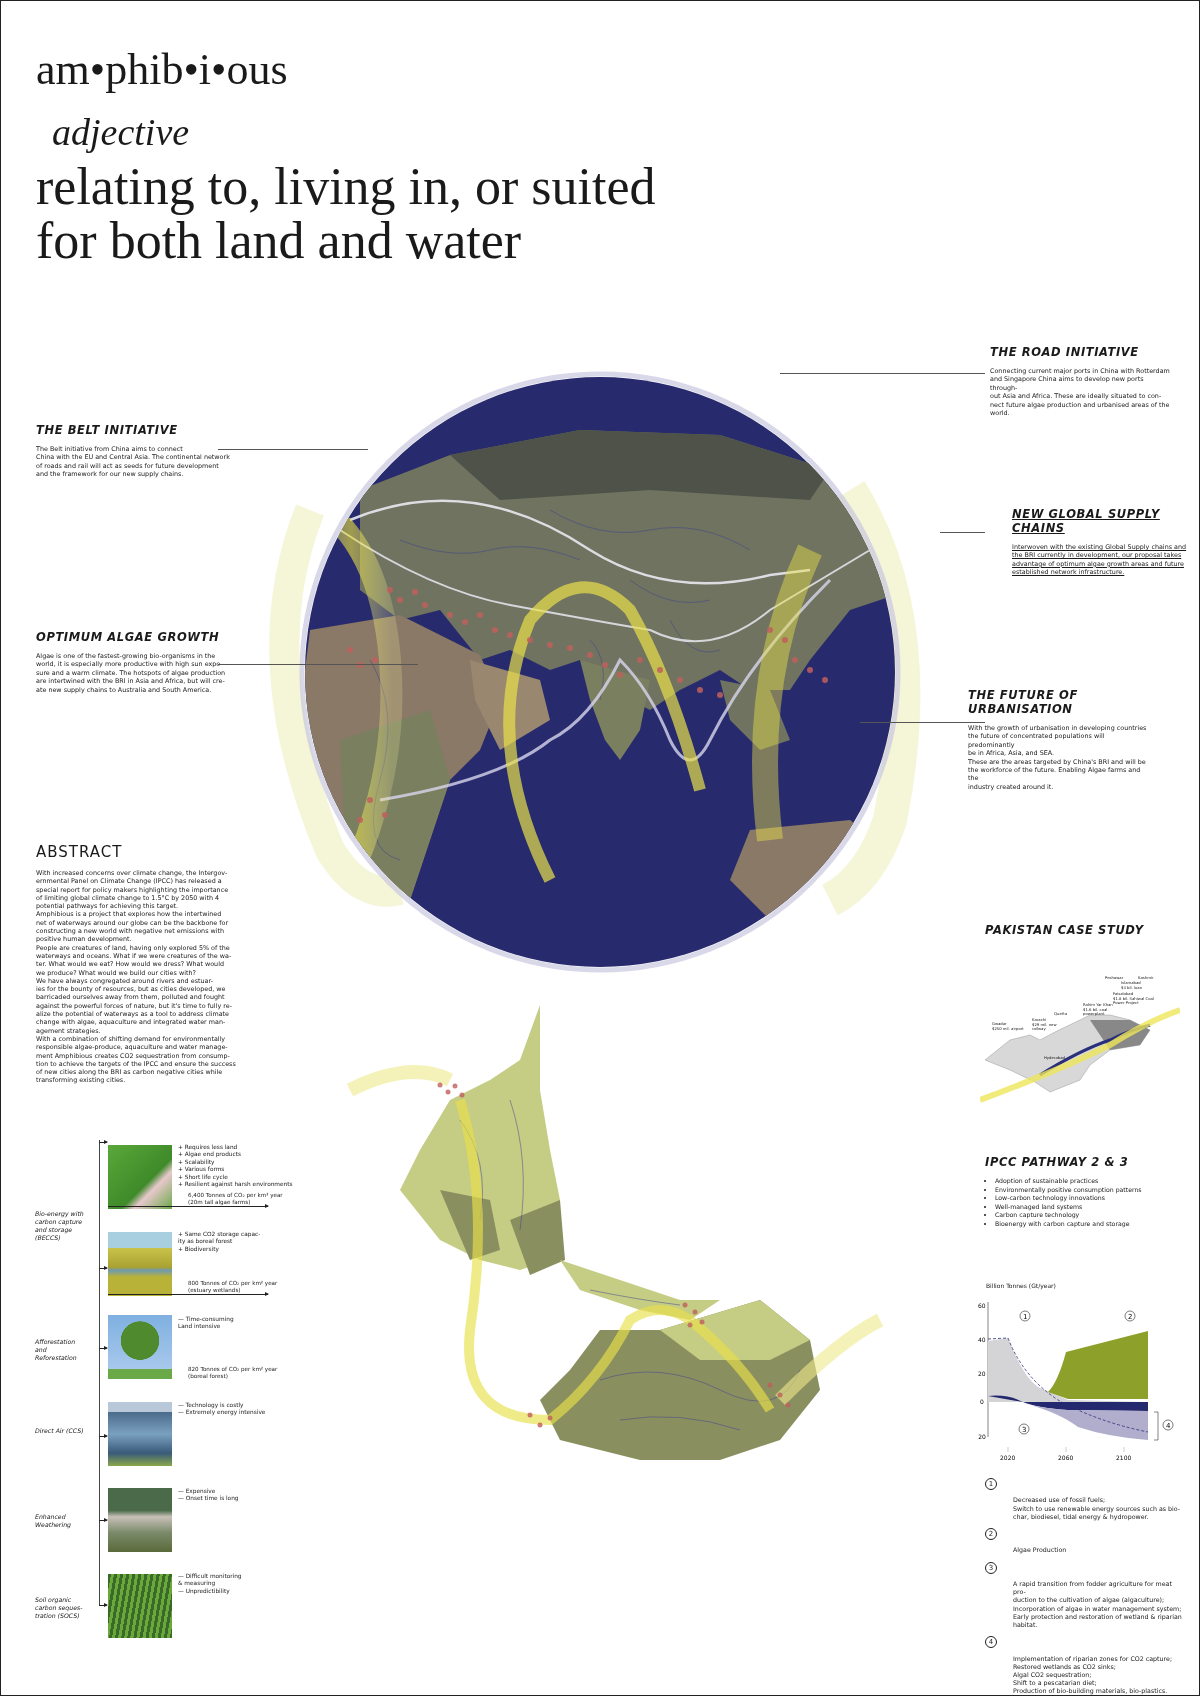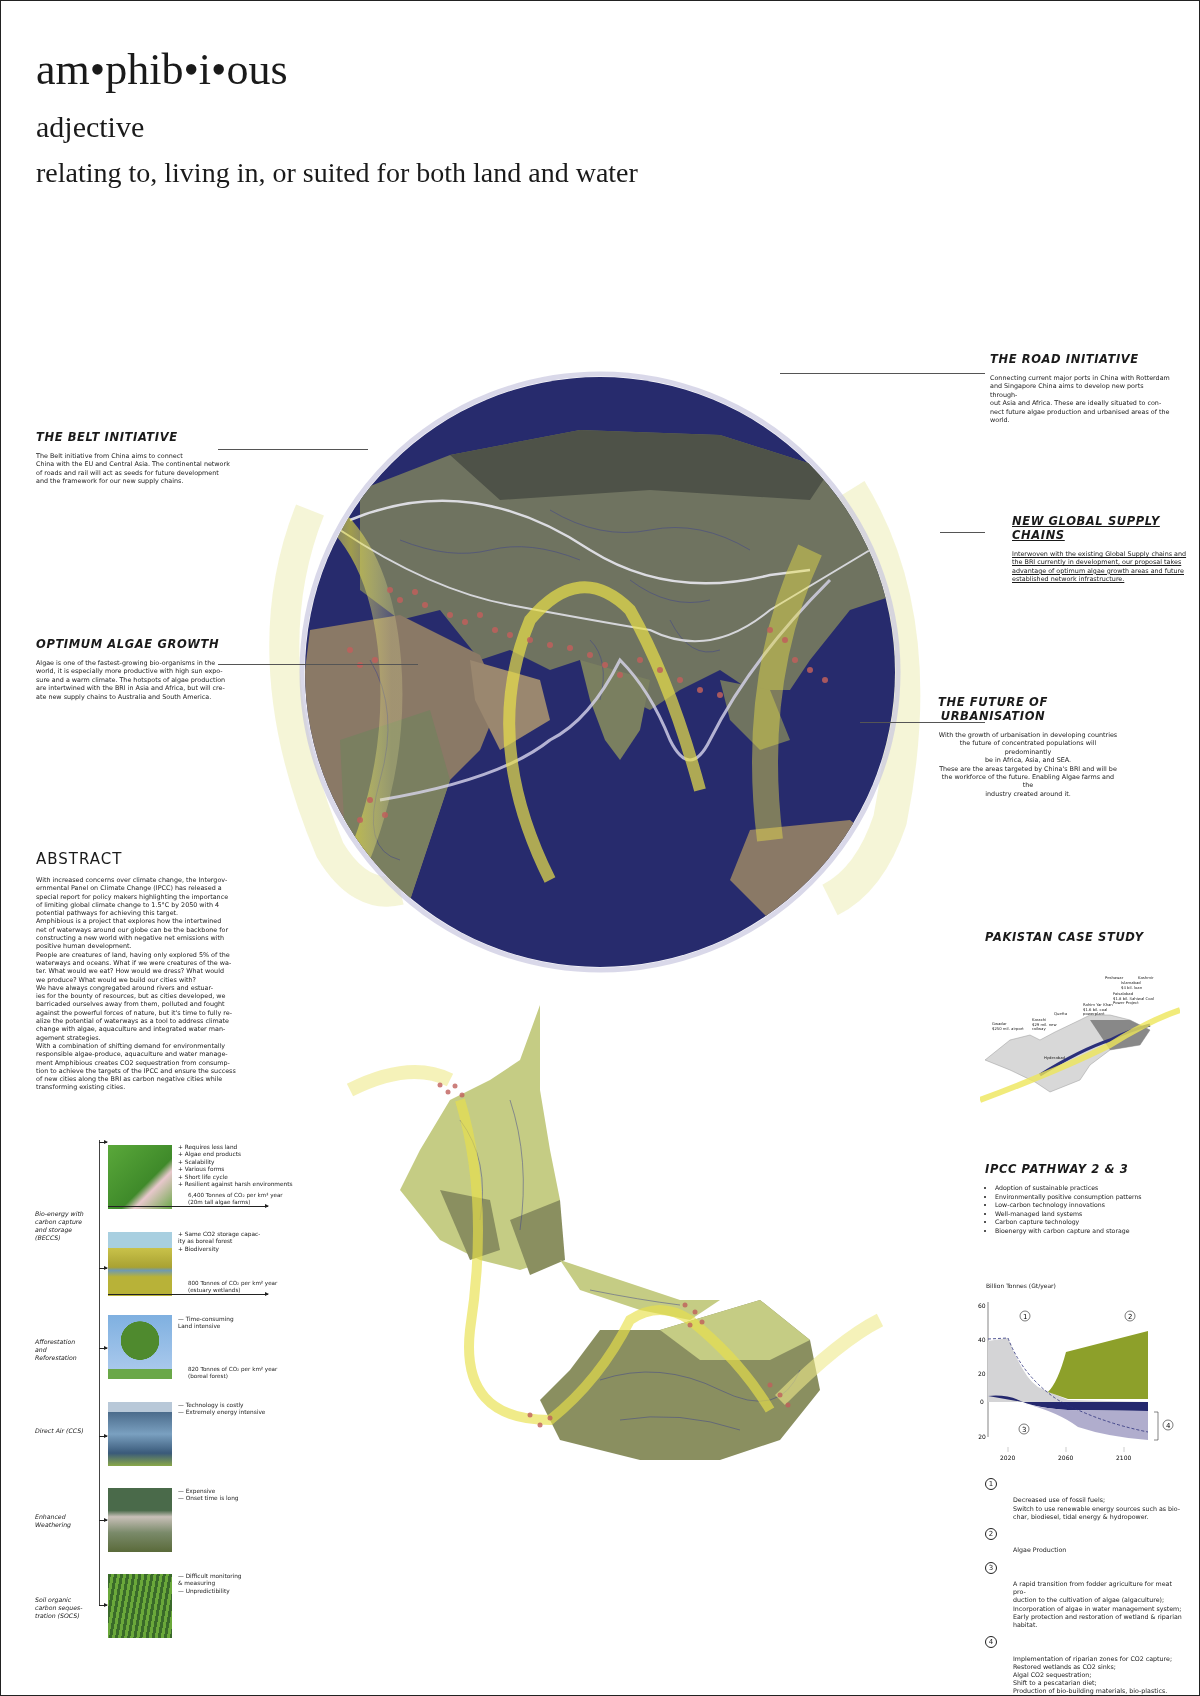--- a/index.html
+++ b/index.html
@@ -1,24 +1,24 @@
 <!DOCTYPE html>
 <html><head>
 <meta charset="utf-8">
 <style>
   html, body { margin:0; padding:0; background:#fff; }
   body { width:1200px; height:1696px; position:relative; overflow:hidden;
          font-family:"DejaVu Sans", sans-serif; color:#1a1a1a; }
   .frame { position:absolute; inset:0; border:1px solid #222; box-sizing:border-box; pointer-events:none; }
   .serif { font-family:"Liberation Serif", "DejaVu Serif", serif; }
   .title { position:absolute; left:36px; top:34px; font-size:44px; line-height:72px; margin:0; font-weight:normal; }
-  .pos { position:absolute; left:36px; top:110px; font-size:30px; }
-  .def { position:absolute; left:36px; top:140px; font-size:28px; line-height:66px; width:640px; }
+  .pos { position:absolute; left:52px; top:110px; font-size:38px; font-style:italic; }
+  .def { position:absolute; left:36px; top:160px; font-size:52px; line-height:54px; width:640px; }
   .sec { position:absolute; }
-  .sec h3 { margin:7px 0 8px 0; font-size:11.5px; font-style:italic; font-weight:bold; letter-spacing:0.6px; }
+  .sec h3 { margin:0 0 8px 0; font-size:11.5px; font-style:italic; font-weight:bold; letter-spacing:0.6px; }
   .sec p { margin:0; font-size:6.4px; line-height:8.4px; white-space:pre-line; }
   .abstract h3 { font-style:normal; font-weight:normal; font-size:15px; letter-spacing:1px; }
   .abstract p { font-size:6.4px; line-height:8.3px; }
   .leader { position:absolute; border-top:1px solid #555; height:0; }
   .globe-wrap { position:absolute; left:250px; top:360px; width:720px; height:620px; }
   .amer-wrap { position:absolute; left:340px; top:1000px; width:560px; height:470px; }
   .cdr { position:absolute; left:30px; top:1140px; width:270px; height:500px; }
   .cdr-label { position:absolute; left:5px; font-size:6.2px; line-height:8px; font-style:italic; width:50px; }
   .cdr-img { position:absolute; left:78px; width:64px; height:64px; }
   .cdr-notes { position:absolute; left:148px; font-size:5.8px; line-height:7.4px; }
@@ -227,21 +227,21 @@
 
 <div class="sec" style="left:1012px; top:507px; width:180px;text-decoration:underline;">
   <h3>NEW GLOBAL SUPPLY CHAINS</h3>
   <p>Interwoven with the existing Global Supply chains and
 the BRI currently in development, our proposal takes
 advantage of optimum algae growth areas and future
 established network infrastructure.</p>
 </div>
 <div class="leader" style="left:940px; top:532px; width:45px;"></div>
 
-<div class="sec" style="left:938px; top:688px; width:180px;text-align:center;">
+<div class="sec" style="left:968px; top:688px; width:180px;">
   <h3 style="width:110px;">THE FUTURE OF URBANISATION</h3>
   <p>With the growth of urbanisation in developing countries
 the future of concentrated populations will predominantly
 be in Africa, Asia, and SEA.
 These are the areas targeted by China's BRI and will be
 the workforce of the future. Enabling Algae farms and the
 industry created around it.</p>
 </div>
 <div class="leader" style="left:860px; top:722px; width:125px;"></div>
 

